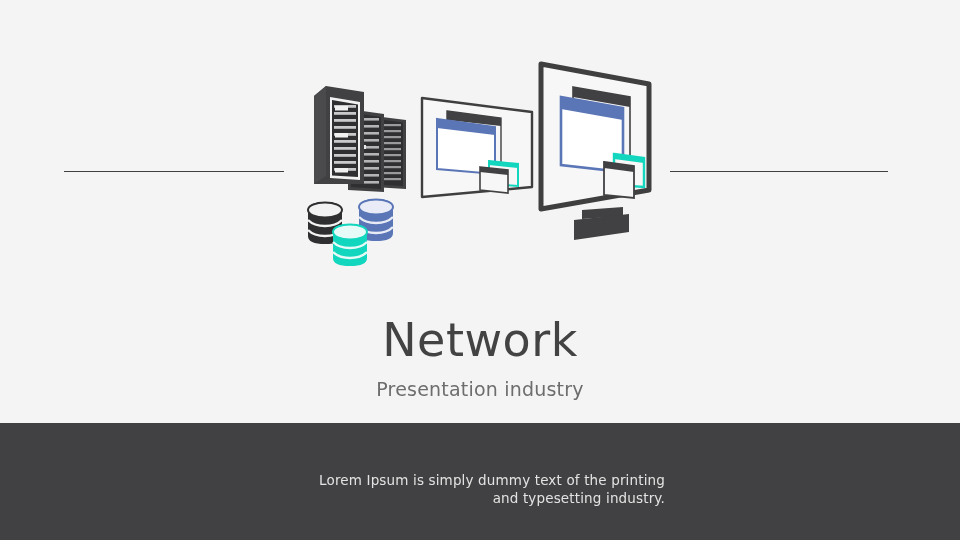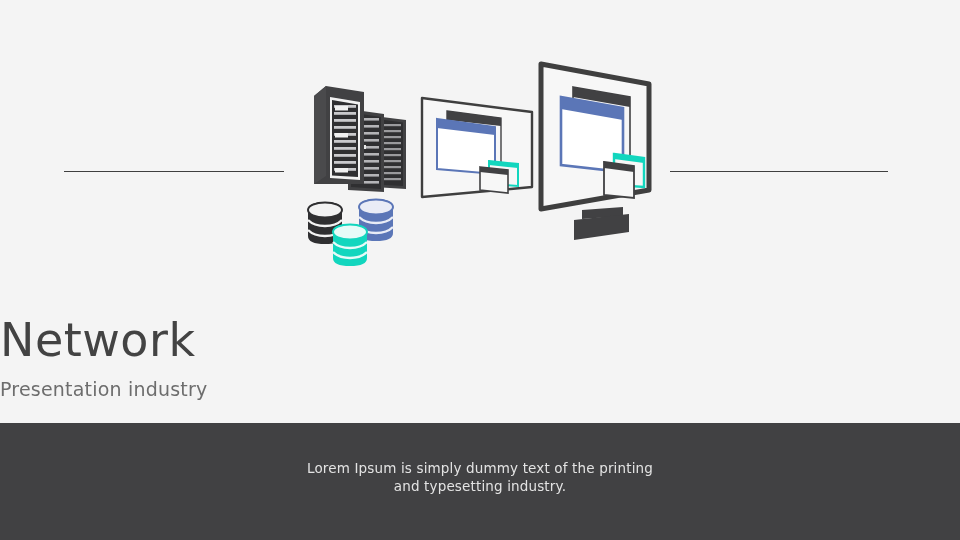--- a/index.html
+++ b/index.html
@@ -35,20 +35,21 @@
     height: 230px;
   }
   .illustration svg { display: block; width: 370px; height: 230px; }
 
   
   .title-block {
     position: absolute;
     left: 0;
     top: 312px;
     width: 960px;
+    text-align: center;
   }
   .title {
     margin: 0;
     font-size: 46px;
     font-weight: 400;
     letter-spacing: 0.5px;
     color: #434343;
     line-height: 1.25;
     font-family: "DejaVu Sans", "Liberation Sans", sans-serif;
   }
@@ -67,24 +68,24 @@
     left: 0;
     top: 423px;
     width: 960px;
     height: 117px;
     background: #414143;
     display: flex;
     align-items: flex-start;
     justify-content: center;
   }
   .footer-text {
-    margin: 4px;
+    margin: 16px;
     padding-top: 32px;
     width: 370px;
-    text-align: center;
+    text-align: right;
     color: #e3e3e3;
     font-size: 13.5px;
     line-height: 1.35;
     letter-spacing: 0.15px;
     font-family: "DejaVu Sans", "Liberation Sans", sans-serif;
   }
 </style>
 </head>
 <body>
 

